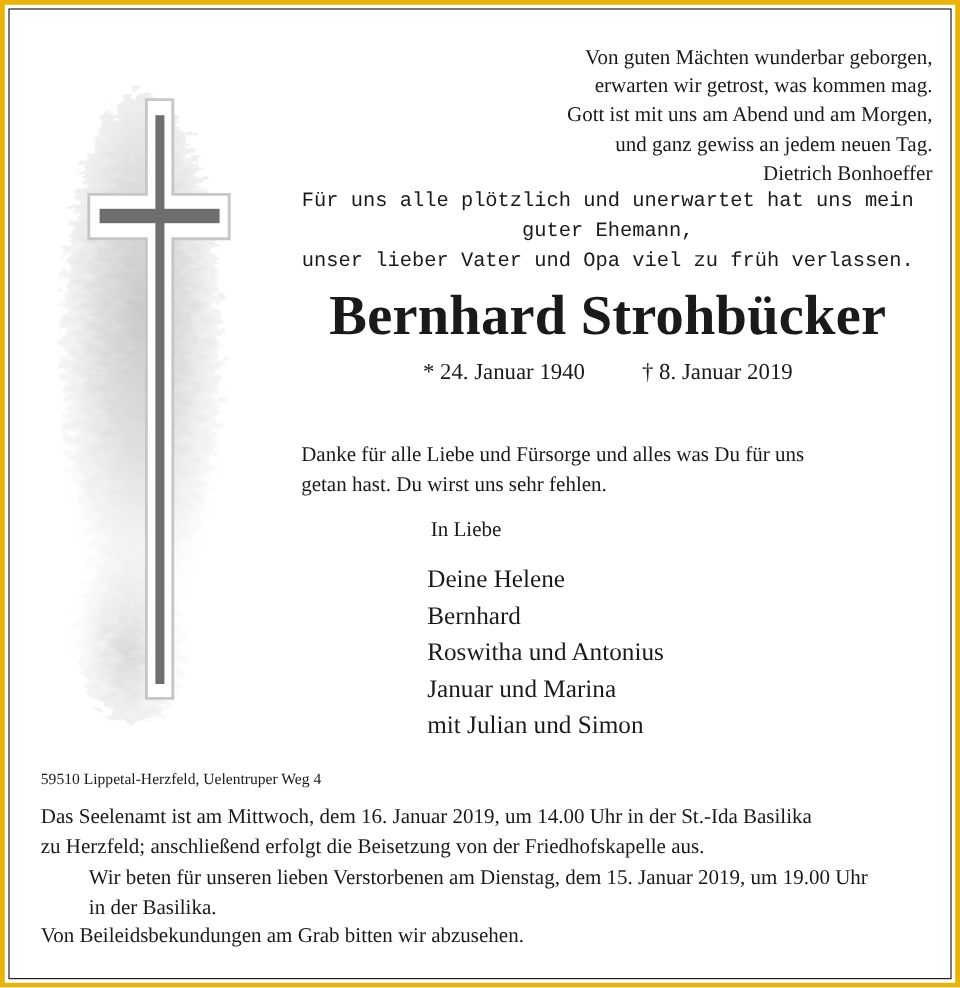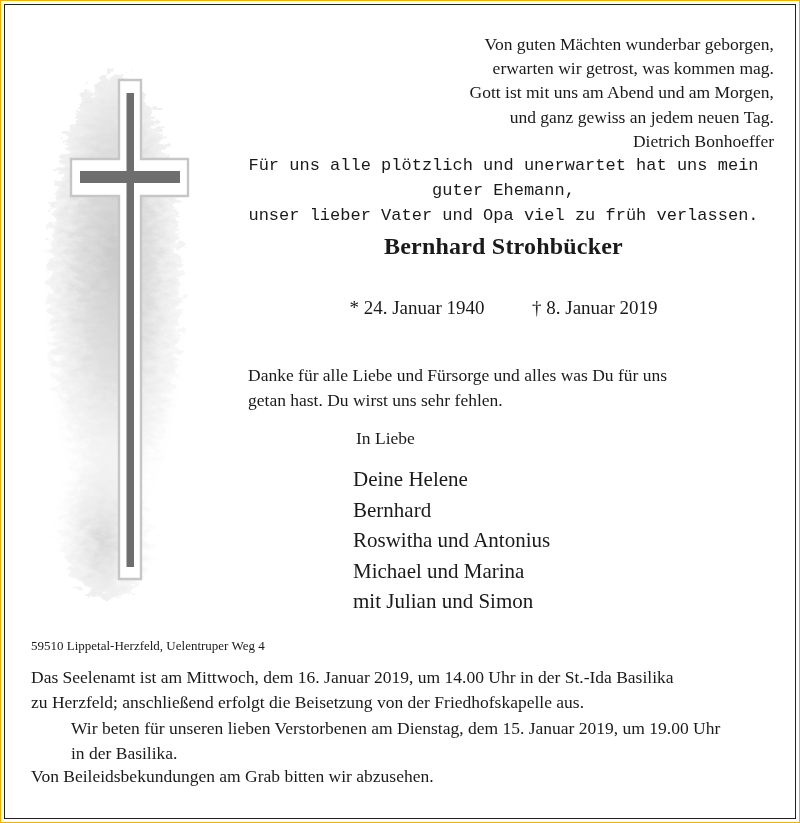--- a/index.html
+++ b/index.html
@@ -14,21 +14,21 @@
     color: #1a1a1a;
     overflow: hidden;
   }
 
   
   .notice {
     position: relative;
     box-sizing: border-box;
     width: 800px;
     height: 823px;
-    border: 1px solid #eab308;
+    border: 4px solid #eab308;
     background: #ffffff;
   }
   .inner-rule {
     position: absolute;
     left: 3px; top: 3px; right: 3px; bottom: 3px;
     border: 1px solid #231f20;
     pointer-events: none;
   }
   .content {
     position: absolute;
@@ -72,21 +72,21 @@
     font-family: Liberation Mono, monospace;
   }
 
   
   .name {
     position: absolute;
     left: 231px;
     top: 232px;
     width: 543px;
     text-align: center;
-    font-size: 24px;
+    font-size: 47px;
     font-weight: bold;
     letter-spacing: 0.2px;
   }
 
   
   .dates {
     position: absolute;
     left: 231px;
     top: 296px;
     width: 543px;
@@ -243,21 +243,21 @@
       <div>Danke für alle Liebe und Fürsorge und alles was Du für uns</div>
       <div class="last">getan hast. Du wirst uns sehr fehlen.</div>
     </div>
 
     <div class="in-liebe">In Liebe</div>
 
     <div class="survivors">
       <div>Deine Helene</div>
       <div>Bernhard</div>
       <div>Roswitha und Antonius</div>
-      <div>Michael und Marina</div>
+      <div>Januar und Marina</div>
       <div>mit Julian und Simon</div>
     </div>
 
     <div class="address">59510 Lippetal-Herzfeld, Uelentruper Weg 4</div>
 
     <div class="service">
       <span>Das Seelenamt ist am Mittwoch, dem 16. Januar 2019, um 14.00 Uhr in der St.-Ida Basilika</span><br>
       <span>zu Herzfeld; anschließend erfolgt die Beisetzung von der Friedhofskapelle aus.</span>
     </div>
 

